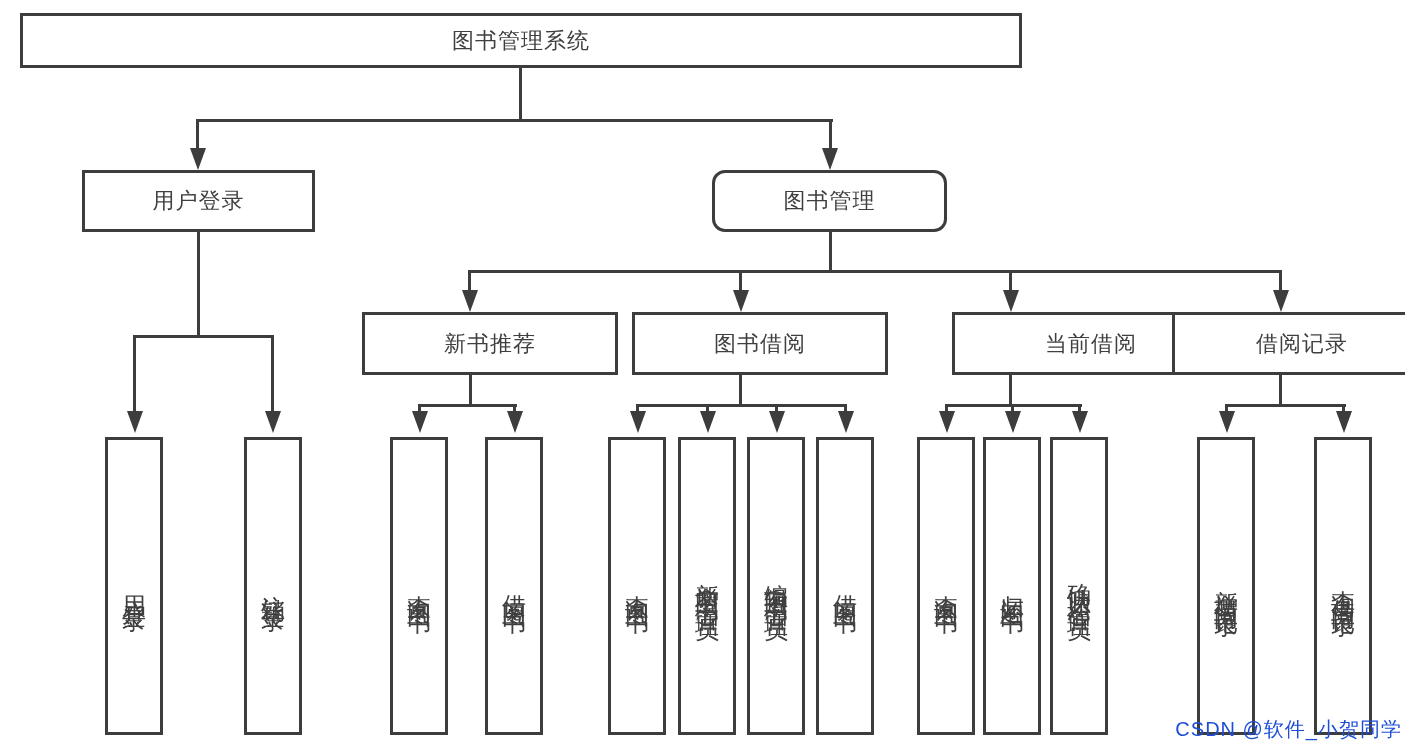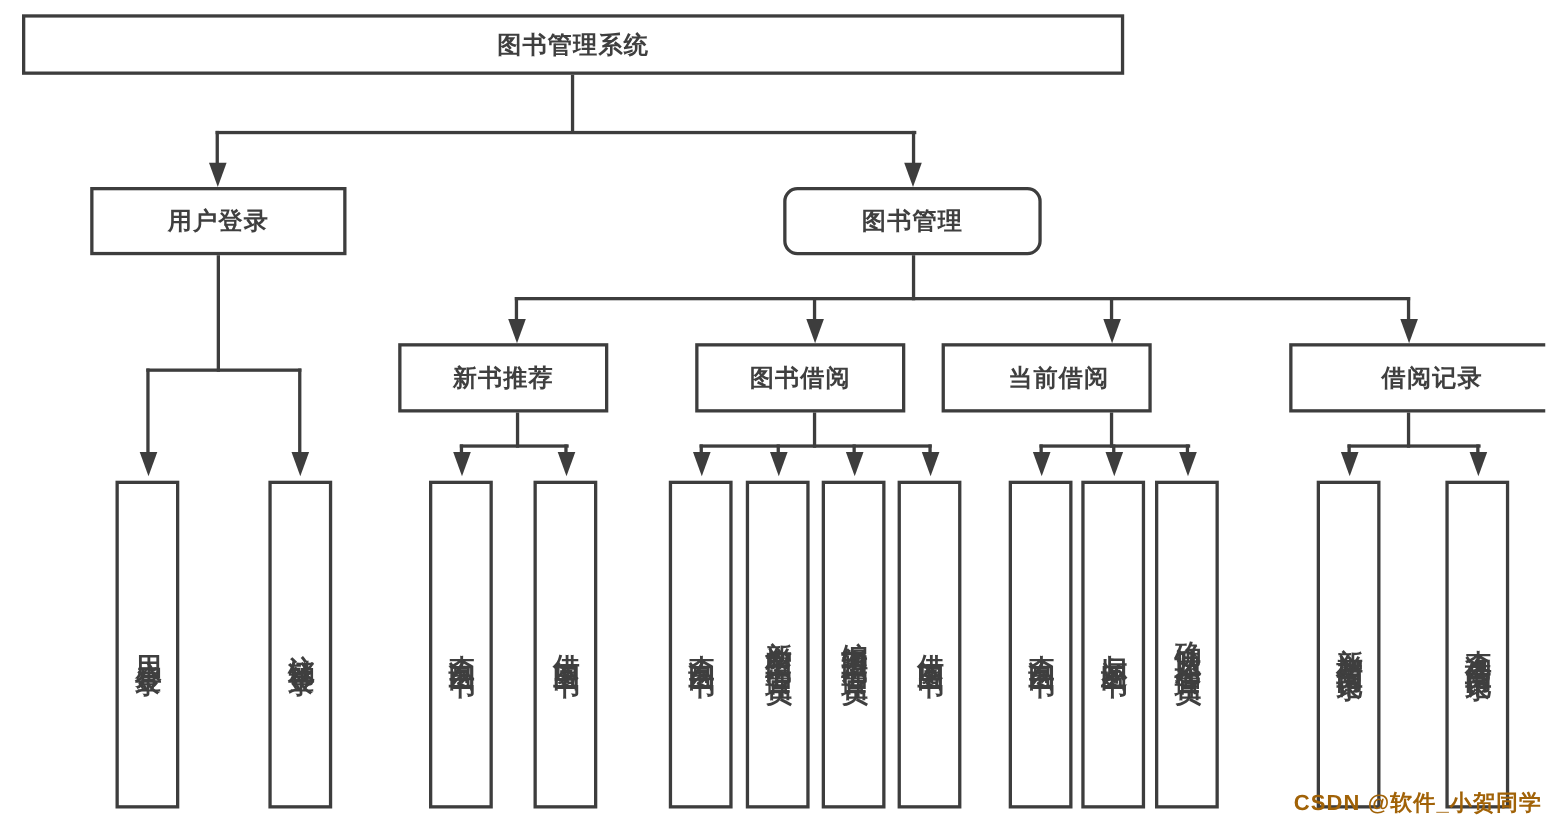--- a/index.html
+++ b/index.html
@@ -3,37 +3,36 @@
 <meta charset="utf-8">
 <style>
   html, body { margin: 0; padding: 0; background: #ffffff; }
   #diagram {
     position: relative;
     width: 1405px;
     height: 747px;
     background: #ffffff;
     font-family: "Liberation Sans", "DejaVu Sans", sans-serif;
     overflow: hidden;
-    font-weight: bold;
   }
   .box {
     position: absolute;
     box-sizing: border-box;
     border: 3px solid #3d3d3d;
     background: #ffffff;
     display: flex;
     align-items: center;
     justify-content: center;
     color: #3f3f3f;
   }
   .hlabel { font-size: 22px; letter-spacing: 1px; white-space: nowrap; }
   .root-box  { left: 20px;  top: 13px;  width: 1002px; height: 55px; }
   .l2-box-a  { left: 82px;  top: 170px; width: 233px;  height: 62px; }
   .l2-box-b  { left: 712px; top: 170px; width: 235px;  height: 62px; border-radius: 13px; }
-  .l3-box    { top: 312px; height: 63px; width: 191px; }
+  .l3-box    { top: 312px; height: 63px; width: 256px; }
   .leaf {
     top: 437px;
     width: 58px;
     height: 298px;
   }
   .vtext {
     writing-mode: vertical-rl;
     text-orientation: mixed;
     font-size: 24px;
     letter-spacing: 5px;
@@ -46,21 +45,21 @@
     width: 0; height: 0;
     border-left: 8px solid transparent;
     border-right: 8px solid transparent;
     border-top: 22px solid #3d3d3d;
   }
   .watermark {
     position: absolute;
     right: 3px;
     top: 716px;
     font-size: 20px;
-    color: #a16207;
+    color: #1d4ed8;
     letter-spacing: 1px;
     white-space: nowrap;
   }
 </style>
 </head>
 <body>
 
 <div id="diagram">
 
   <div class="box root-box">
@@ -98,21 +97,21 @@
   <div class="arrow" style="left:1003px; top:290px;"></div>
   <div class="line" style="left:1279px; top:270px; width:3px; height:24px;"></div>
   <div class="arrow" style="left:1273px; top:290px;"></div>
 
   <div class="box l3-box" style="left:362px;">
     <span class="hlabel">新书推荐</span>
   </div>
   <div class="box l3-box" style="left:632px;">
     <span class="hlabel">图书借阅</span>
   </div>
-  <div class="box l3-box" style="left:856px;padding-left:22px;">
+  <div class="box l3-box" style="left:952px;padding-left:22px;">
     <span class="hlabel">当前借阅</span>
   </div>
   <div class="box l3-box" style="left:1172px; width:260px;">
     <span class="hlabel">借阅记录</span>
   </div>
 
   <div class="line" style="left:469px; top:375px; width:3px;  height:32px;"></div>
   <div class="line" style="left:418px; top:404px; width:99px; height:3px;"></div>
   <div class="line" style="left:418px; top:404px; width:3px;  height:11px;"></div>
   <div class="arrow" style="left:412px; top:411px;"></div>

